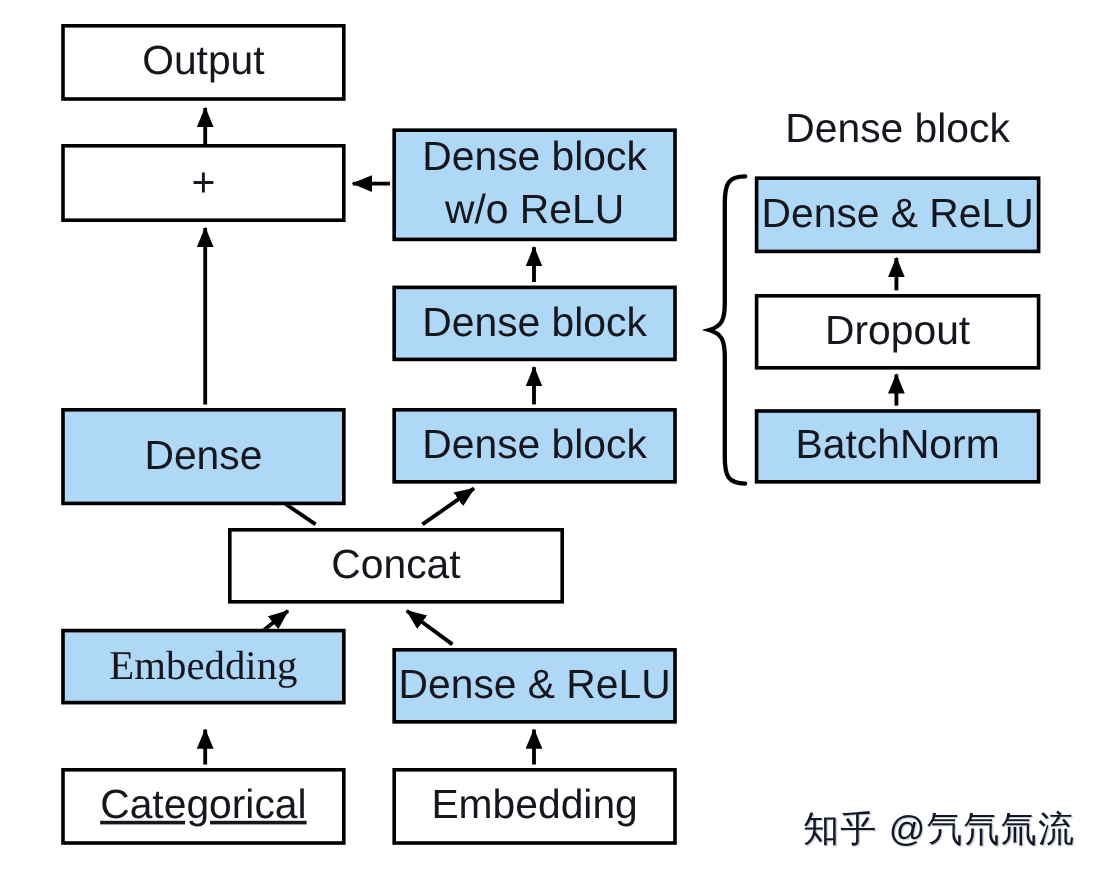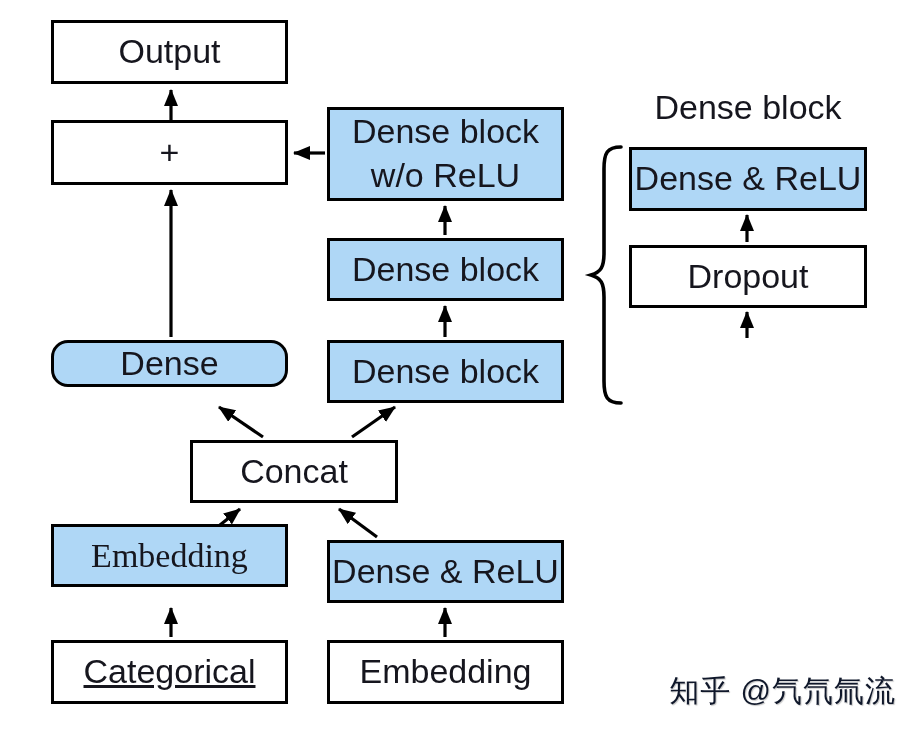--- a/index.html
+++ b/index.html
@@ -72,36 +72,37 @@
 
   <div class="box col-left" style="top:20px;height:64px;">Output</div>
 
   <div class="box col-left" style="top:120px;height:65px;">+</div>
 
   <div class="box hl col-mid" style="top:107px;height:94px;">Dense block
 w/o ReLU</div>
 
   <div class="box hl col-mid" style="top:238px;height:63px;">Dense block</div>
 
-  <div class="box hl col-left" style="top:340px;height:47px;border-radius:17px;">Dense</div>
+  <div class="box hl col-left" style="top:340px;height:81px;">Dense</div>
 
   <div class="box hl col-mid" style="top:340px;height:63px;">Dense block</div>
 
-  <div class="box" style="left:190px;width:208px;top:440px;height:63px;">Concat</div>
+  <div class="box" style="left:190px;width:280px;top:440px;height:63px;">Concat</div>
 
   <div class="box hl col-left" style="top:524px;height:63px;font-family:Liberation Serif, serif;">Embedding</div>
 
   <div class="box hl col-mid" style="top:540px;height:63px;">Dense &amp; ReLU</div>
 
   <div class="box col-left" style="top:640px;height:64px;text-decoration:underline;">Categorical</div>
 
   <div class="box col-mid" style="top:640px;height:64px;">Embedding</div>
 
   <div id="legend-title">Dense block</div>
 
   <div class="box hl col-right" style="top:147px;height:64px;">Dense &amp; ReLU</div>
 
   <div class="box col-right" style="top:245px;height:63px;">Dropout</div>
 
+  <div class="box hl col-right" style="top:341px;height:62px;">BatchNorm</div>
 
   <div id="watermark">知乎 @氕氘氚流</div>
 
 </div>
 
 </body></html>

